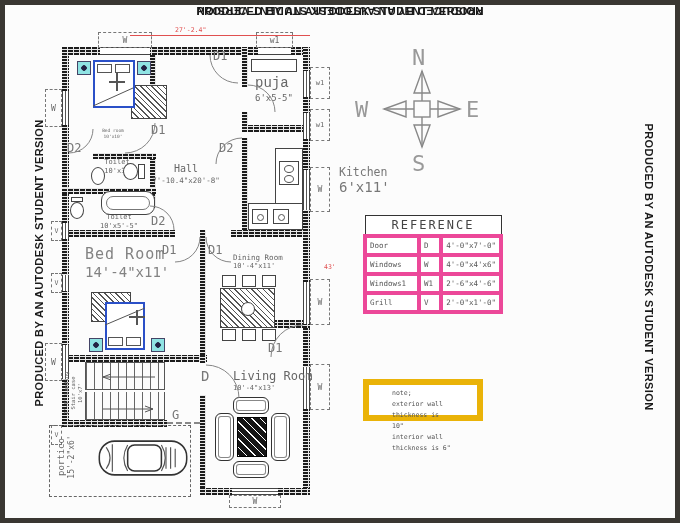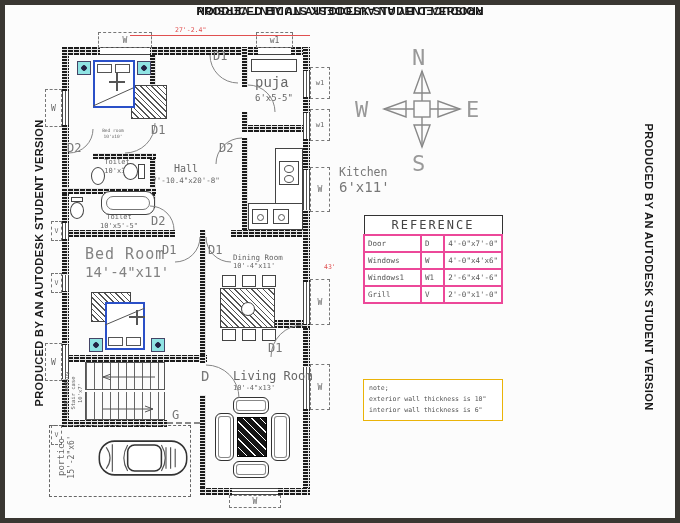--- a/index.html
+++ b/index.html
@@ -31,21 +31,21 @@
   .sofa { position:absolute; border:1px solid #333; background:#fff; border-radius:6px;
           box-shadow: inset 0 0 0 2px #fff, inset 0 0 0 3px #888; }
   .ctable { position:absolute; background:#151515; border:1px solid #000;
             background-image:repeating-linear-gradient(45deg, #fff 0 1px, transparent 1px 6px); }
   .stairs { position:absolute; border:1px solid #555;
             background-image:repeating-linear-gradient(90deg, #666 0 1px, transparent 1px 8px); }
   .red { color:#e05050; font-size:6.5px; }
   .vtext { transform:rotate(-90deg); transform-origin:center center; text-align:center; }
   .ref-table { position:absolute; border-collapse:collapse; background:#fff; color:#555; }
   .ref-table th { border:1px solid #333; font-size:12px; font-weight:normal; letter-spacing:2px; padding:2px 0; color:#444; }
-  .ref-table td { border:2px solid #ec4899; font-size:7.5px; padding:3px 3px; }
+  .ref-table td { border:4px solid #ec4899; font-size:7.5px; padding:3px 3px; }
   .compass-letter { position:absolute; color:#999; font-size:22px; font-family:"DejaVu Sans Mono", monospace; }
   svg { display:block; }
 </style>
 </head>
 <body>
 
 <div class="page">
 
   <div class="banner" style="left:0;top:8;width:100%;text-align:center;">PRODUCED BY AN AUTODESK STUDENT VERSION</div>
   <div class="banner" style="left:0;top:494;width:100%;text-align:center;transform:rotate(180deg);">PRODUCED BY AN AUTODESK STUDENT VERSION</div>
@@ -317,20 +317,20 @@
       <td>2'-6"x4'-6"</td>
         </tr>
     <tr>
       <td>Grill</td>
       <td>V</td>
       <td>2'-0"x1'-0"</td>
         </tr>
   </tbody>
     </table>
 
-  <div class="abs" style="left:358px;top:374px;width:140px;height:42px;border:1px solid #eab308;background:#fff;
-       font-size:6.5px;color:#555;line-height:1.7;padding:3px 5px;">
+  <div class="abs" style="left:358px;top:374px;width:120px;height:42px;border:6px solid #eab308;background:#fff;
+       font-size:6.5px;color:#555;line-height:1.7;padding:3px 23px;">
     <div>note;</div>
     <div>exterior wall thickness is 10"</div>
     <div>interior wall thickness is 6"</div>
   </div>
 
 </div>
 
 </body></html>

